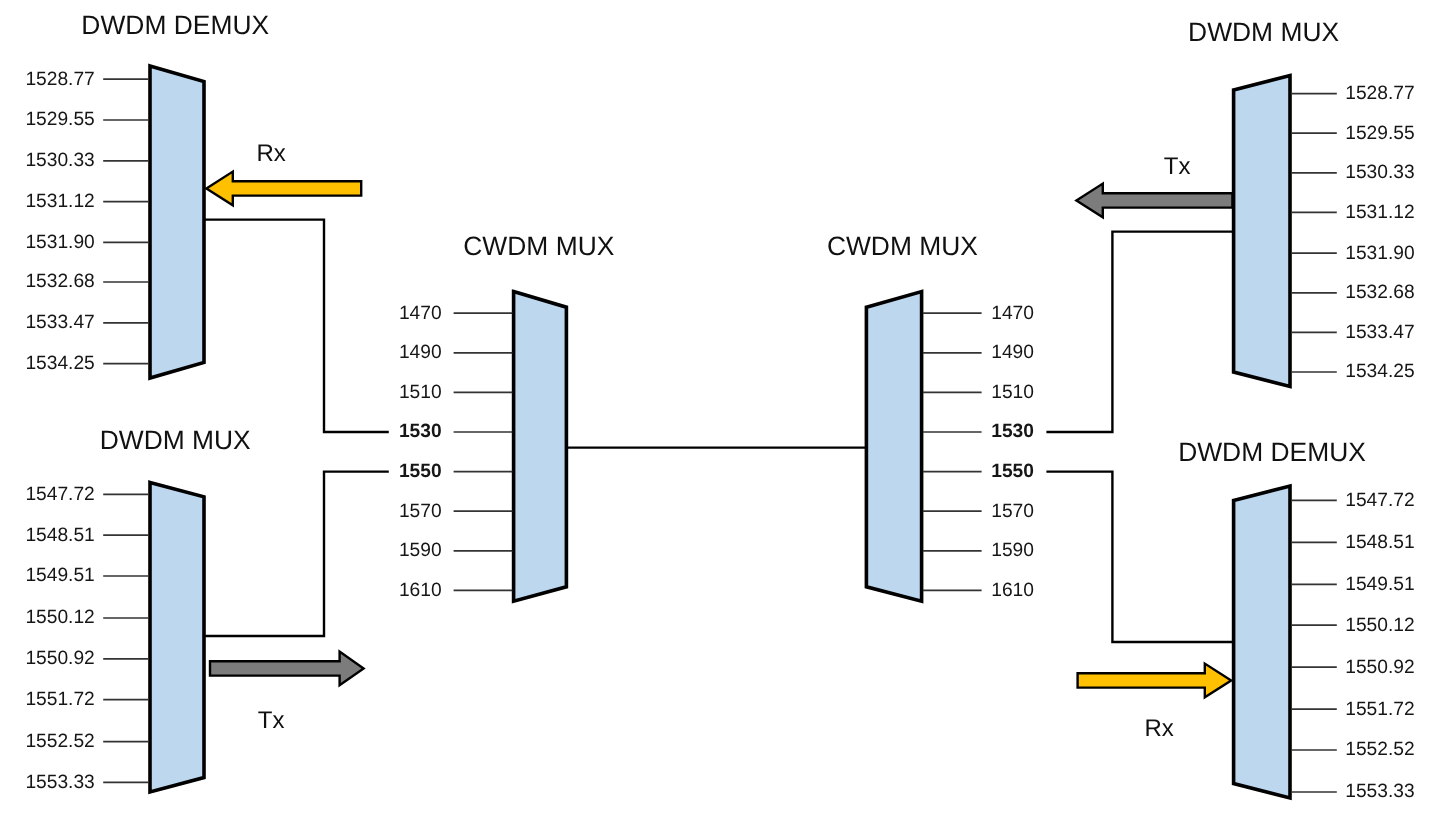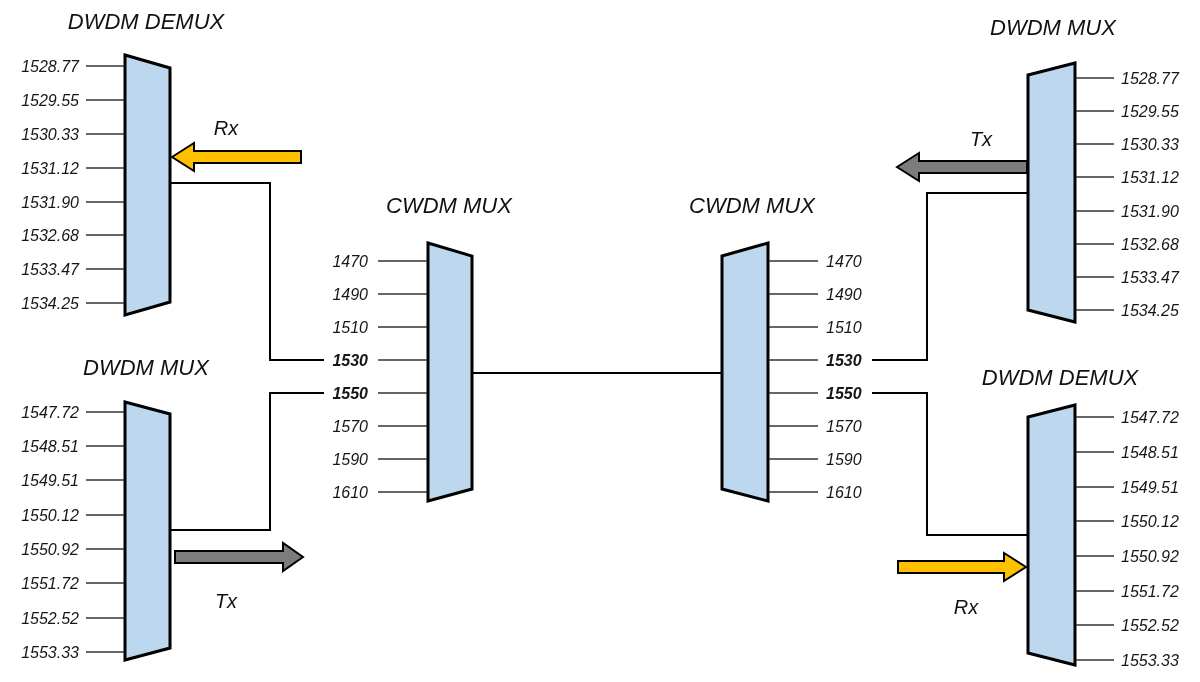--- a/index.html
+++ b/index.html
@@ -4,21 +4,21 @@
 <style>
   html, body {
     margin: 0;
     padding: 0;
     background: #ffffff;
     width: 1200px;
     height: 682px;
     overflow: hidden;
     font-family: "Liberation Sans", sans-serif;
   }
-  .stage { position: relative; width: 1176px; height: 682px; font-style: italic; }
+  .stage { position: relative; width: 1176px; height: 682px; }
   svg { display: block; }
   .block-title {
     font-family: "Liberation Sans", sans-serif;
     font-size: 22px;
     fill: #111111;
     text-anchor: middle;
     dominant-baseline: central;
   }
   .ch-label {
     font-family: "Liberation Sans", sans-serif;

